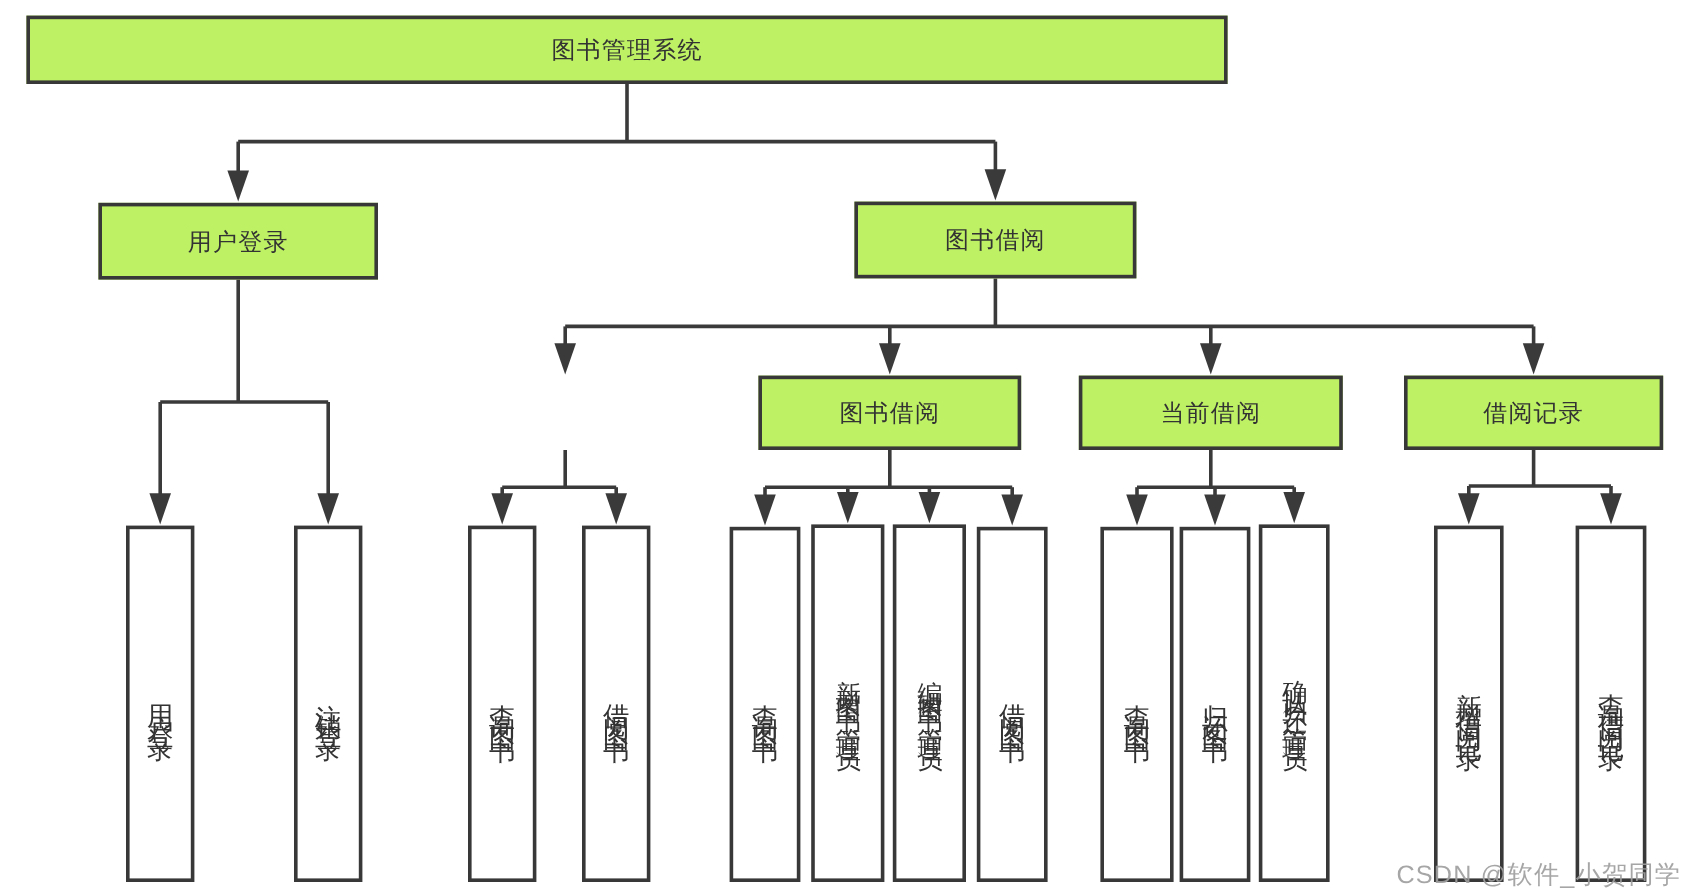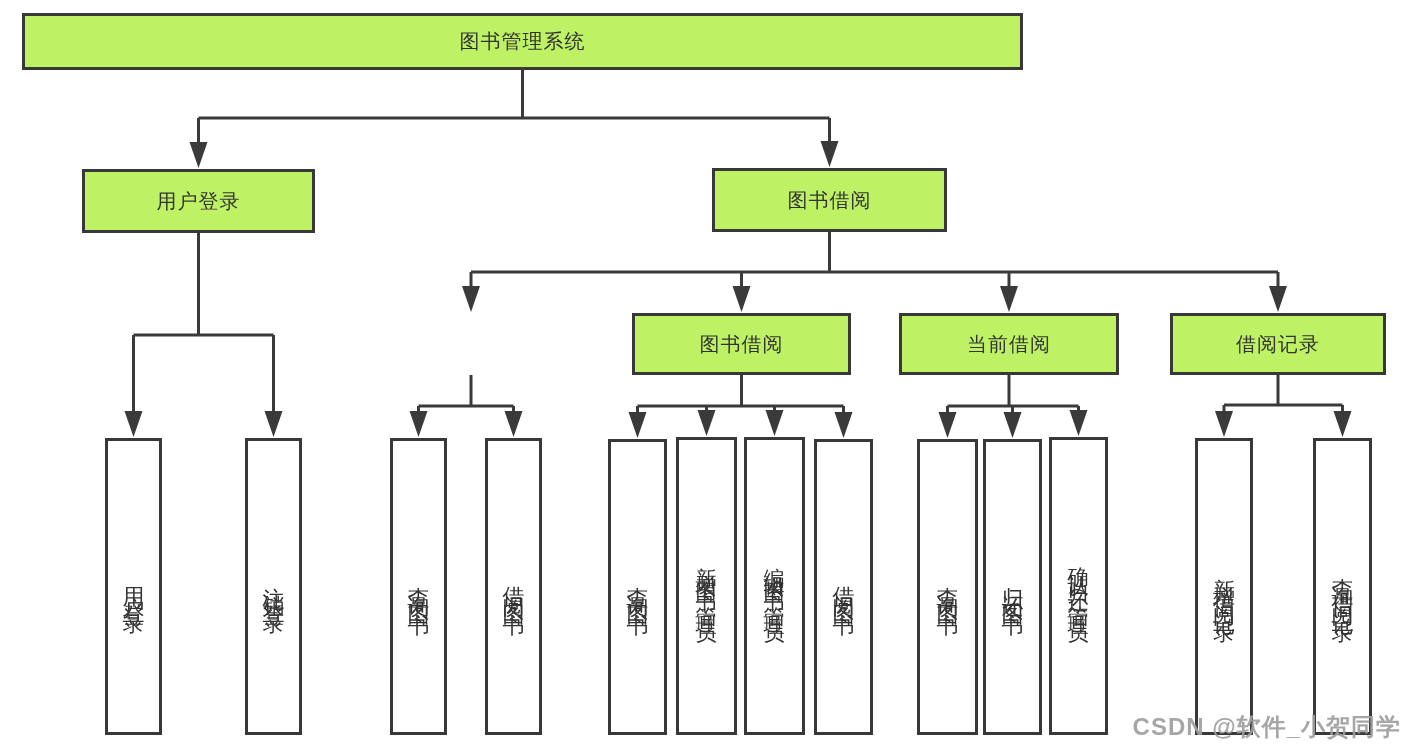--- a/index.html
+++ b/index.html
@@ -57,26 +57,25 @@
     white-space: nowrap;
   }
   .vnode.long .vtext {
     letter-spacing: 8px;
     font-size: 21px;
   }
   .watermark {
     position: absolute;
     right: 4px;
     bottom: 4px;
-    font-size: 24px;
+    font-size: 21px;
     color: #9f9f9f;
     opacity: 0.92;
     z-index: 10;
     letter-spacing: 1px;
-    font-weight: bold;
   }
 </style>
 </head>
 <body>
 
 <div class="canvas">
 
   <svg class="connector-layer" viewBox="0 0 1405 747" xmlns="http://www.w3.org/2000/svg">
 
     <g>

